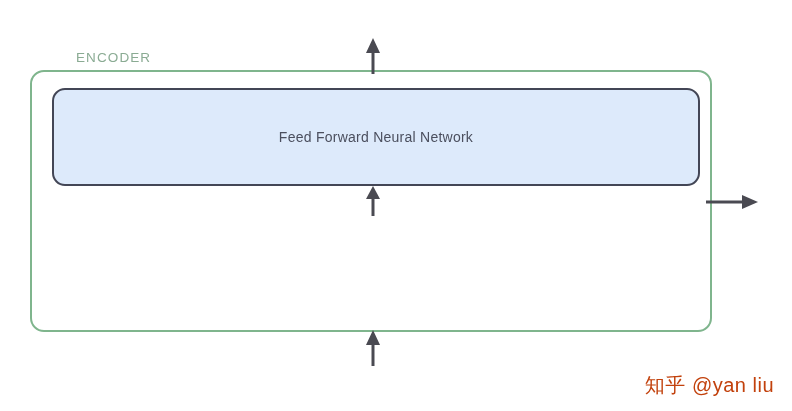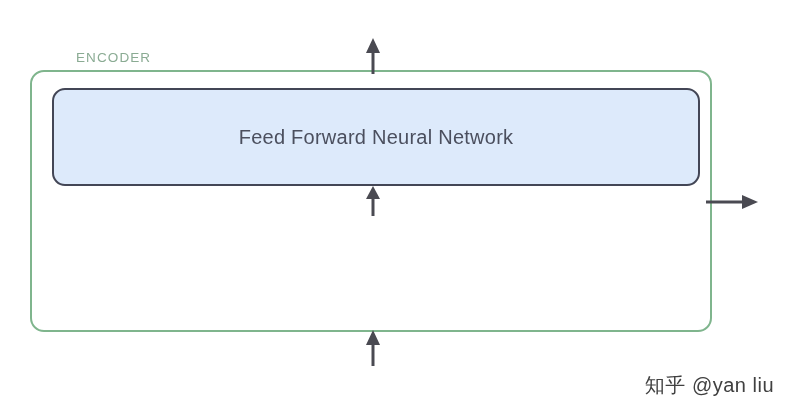--- a/index.html
+++ b/index.html
@@ -51,21 +51,21 @@
   .layer-box {
     position: absolute;
     box-sizing: border-box;
     border: 2.5px solid #434656;
     border-radius: 13px;
     display: flex;
     align-items: center;
     justify-content: center;
   }
   .layer-label {
-    font-size: 20px;
+    font-size: 14px;
     color: #4b4f5e;
     letter-spacing: 0.25px;
     font-family: "Liberation Sans", sans-serif;
     white-space: nowrap;
   }
 
   .ffnn-box {
     left: 52px;
     top: 88px;
     width: 648px;
@@ -91,21 +91,21 @@
   .arrow-middle   { left: 358px; top: 186px; }
   .arrow-bottom   { left: 358px; top: 330px; }
   .arrow-right    { left: 706px; top: 190px; }
 
   
   .watermark {
     position: absolute;
     right: 18px;
     bottom: 12px;
     font-size: 20px;
-    color: #404040;
+    color: #c2410c;
     font-family: "Liberation Sans", sans-serif;
     letter-spacing: 0.5px;
     white-space: nowrap;
     user-select: none;
   }
 </style>
 </head>
 <body>
 
 <div id="diagram-root">

